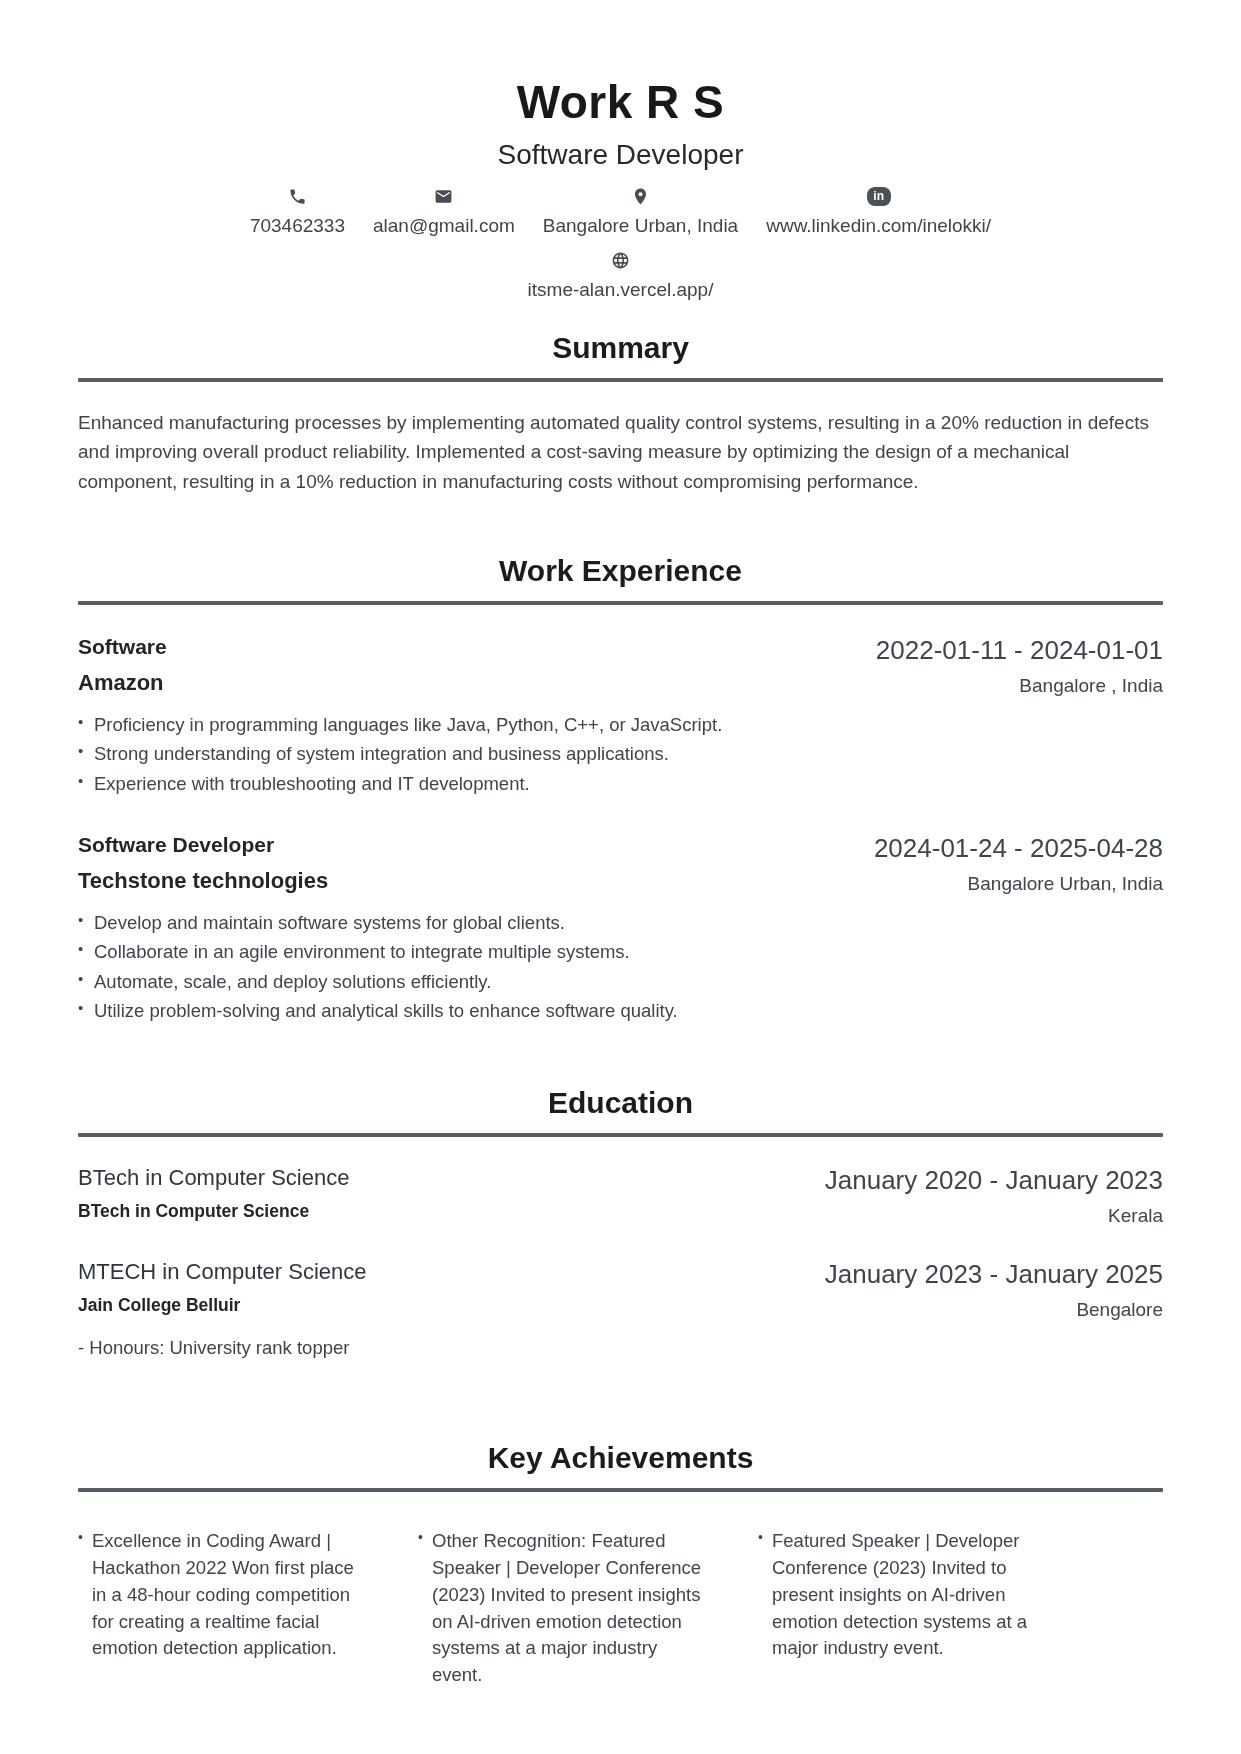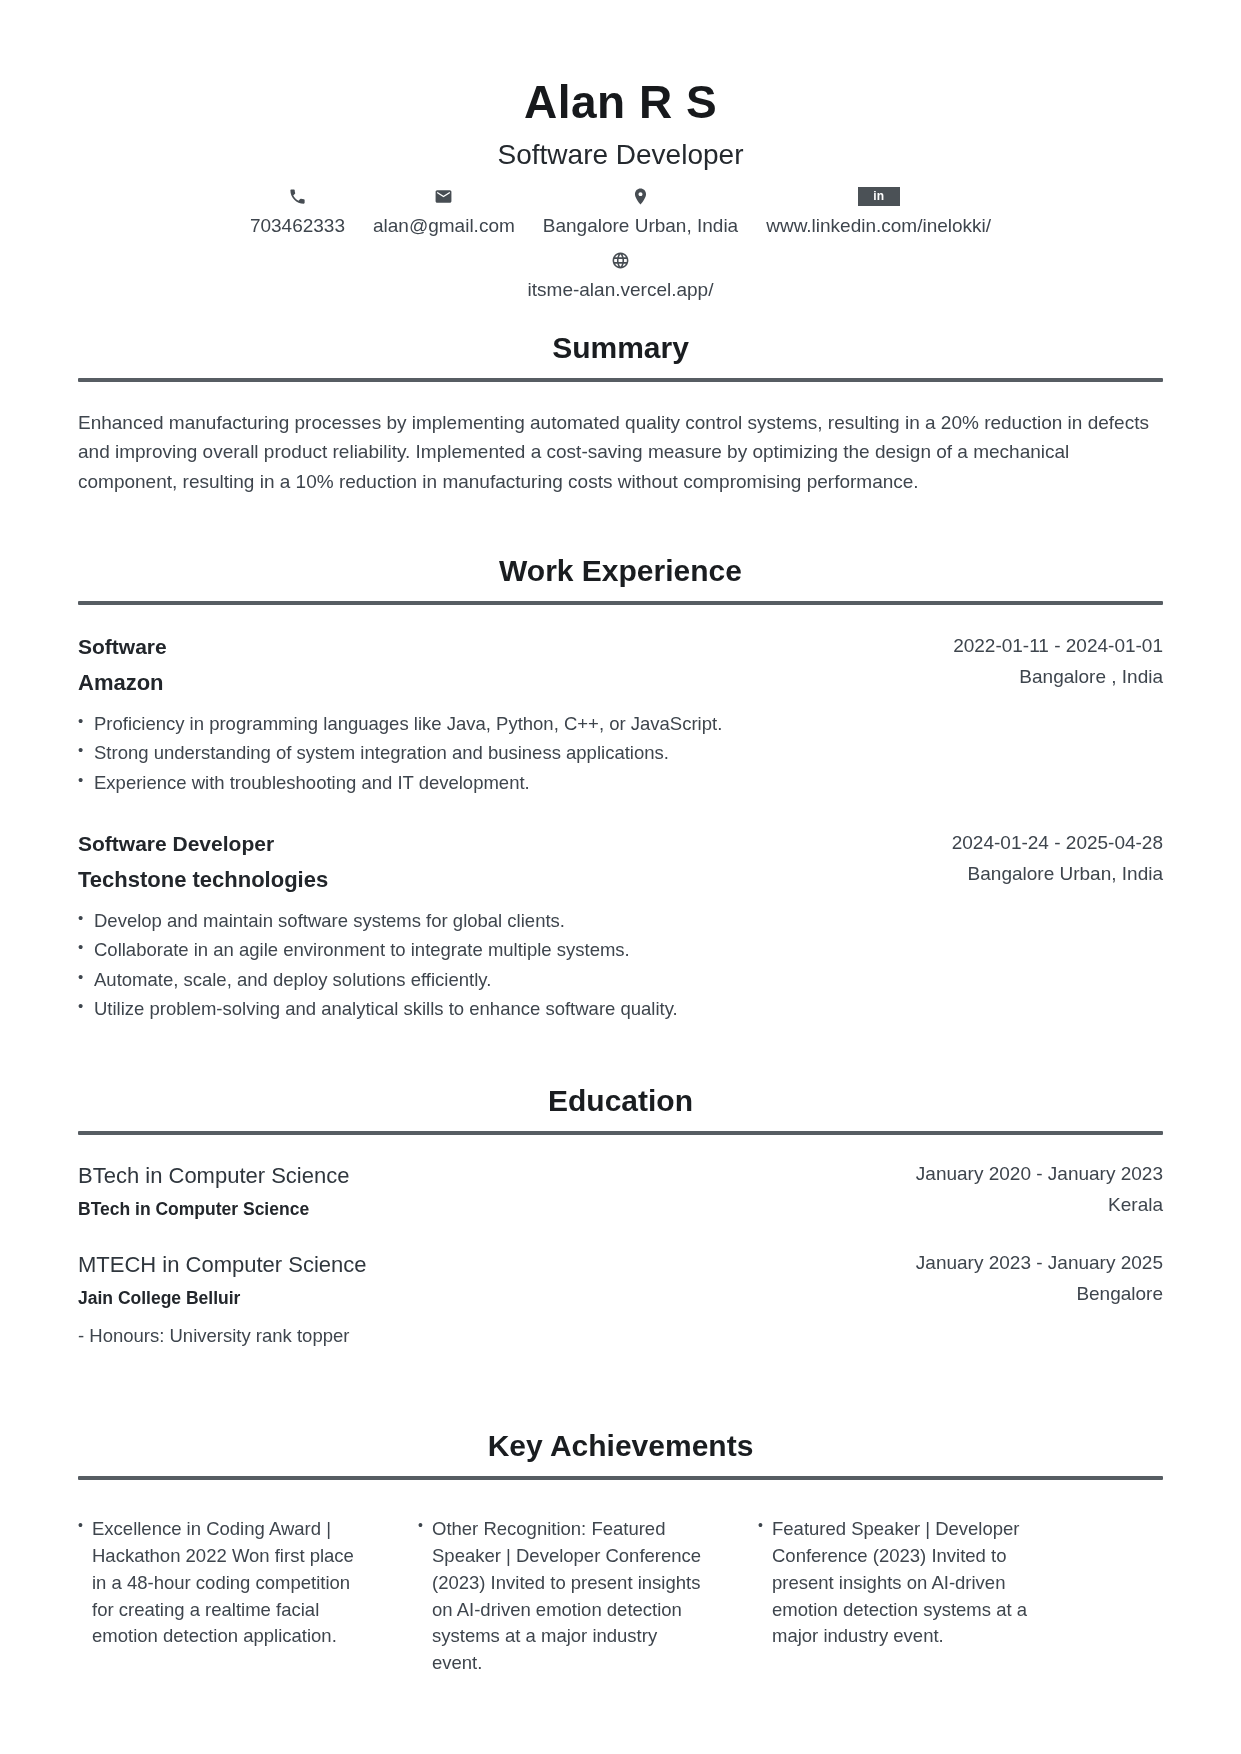--- a/index.html
+++ b/index.html
@@ -37,25 +37,25 @@
     align-items: center;
     gap: 28px;
     margin-top: 16px;
     font-size: 19px;
     color: #3e454d;
   }
   .contact-row.second { margin-top: 14px; }
   .contact { display: inline-flex; align-items: center; gap: 9px; flex-direction: column; }
   .cicon svg { width: 19px; height: 19px; fill: #474d53; display: block; }
   .li-box {
-    width: 42px; height: 19px;
+    width: 24px; height: 19px;
     background: #4b5156; color: #ffffff;
     font-size: 12px; font-weight: 700;
     display: inline-flex; align-items: center; justify-content: center;
-    border-radius: 0; line-height: 1;
+    border-radius: 8px; line-height: 1;
   }
 
   
   .section-heading {
     margin: 0;
     text-align: center;
     font-size: 30px;
     font-weight: 600;
     color: #1a1d20;
   }
@@ -72,21 +72,21 @@
     line-height: 1.55;
     color: #3e454d;
   }
 
   .work-section { margin-top: 58px; }
   .job { margin-top: 30px; }
   .job-head { display: flex; justify-content: space-between; align-items: flex-start; }
   .job-title-text { font-size: 21px; font-weight: 700; color: #22262b; }
   .job-company { font-size: 22px; font-weight: 700; color: #22262b; margin-top: 11px; }
   .job-meta { text-align: right; }
-  .job-dates { font-size: 19px; color: #3e454d; }
+  .job-dates { font-size: 26px; color: #3e454d; }
   .job-location { font-size: 19px; color: #3e454d; margin-top: 9px; }
   ul.bullets { list-style: none; margin: 15px 0 0; padding: 0; }
   ul.bullets li {
     position: relative;
     padding-left: 16px;
     font-size: 18.5px;
     line-height: 1.42;
     color: #3e454d;
     margin-top: 3px;
   }
@@ -127,21 +127,21 @@
     font-size: 14px;
     color: #3e454d;
   }
 </style>
 </head>
 <body>
 
 <div class="page">
 
   <header>
-    <h1 class="person-name">Alan R S</h1>
+    <h1 class="person-name">Work R S</h1>
     <div class="person-title">Software Developer</div>
 
     <div class="contact-row">
       <span class="contact">
         <span class="cicon">
           <svg viewBox="0 0 24 24">
               <path d="M6.62 10.79c1.44 2.83 3.76 5.14 6.59 6.59l2.2-2.21a.99.99 0 0 1 1.02-.24c1.12.37 2.33.57 3.57.57.55 0 1 .45 1 1V20c0 .55-.45 1-1 1-9.39 0-17-7.61-17-17 0-.55.45-1 1-1h3.5c.55 0 1 .45 1 1 0 1.25.2 2.45.57 3.57.11.35.03.74-.25 1.02l-2.2 2.2z"></path>
             </svg>
         </span>
         <span>703462333</span>

